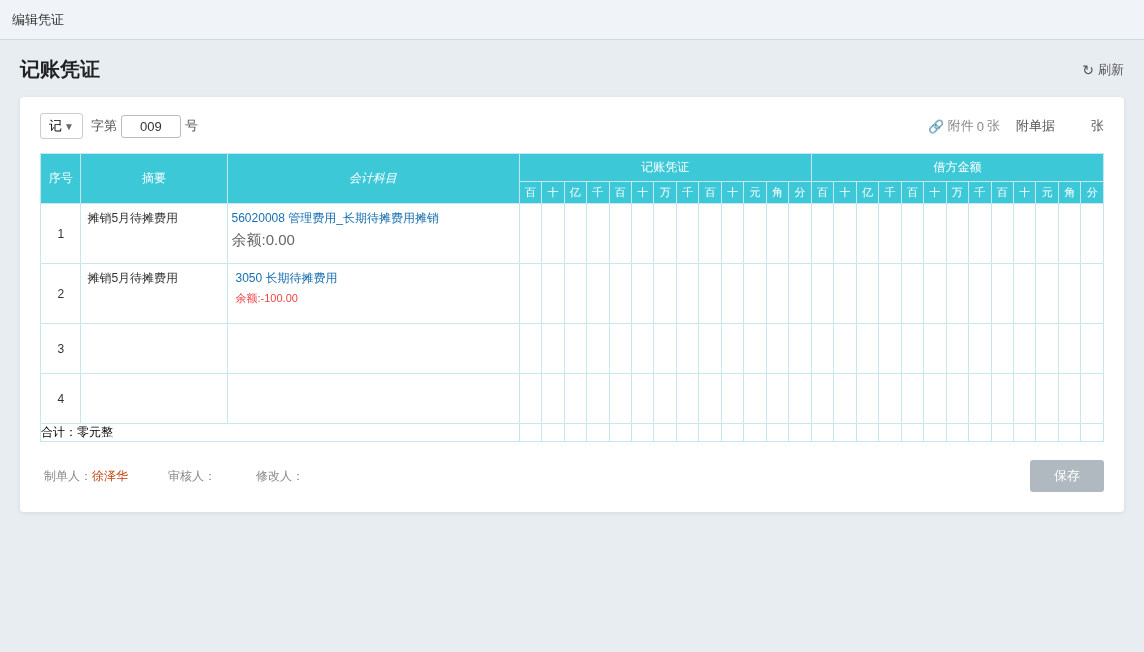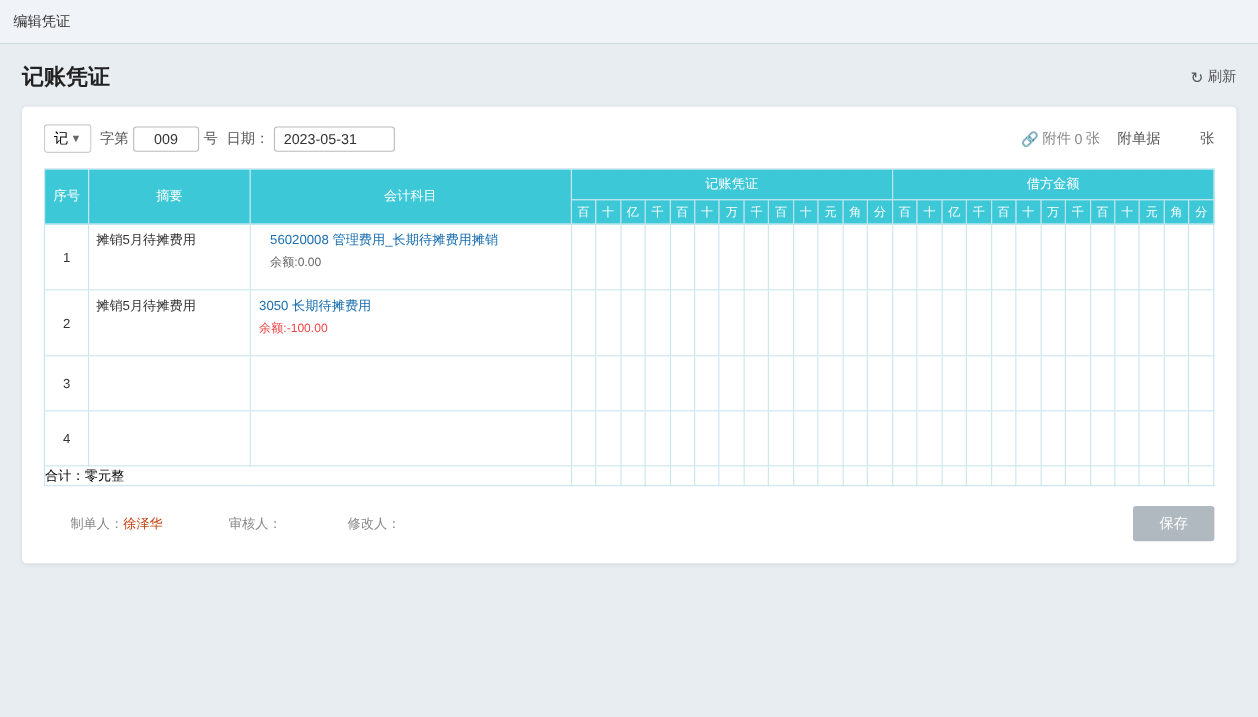--- a/index.html
+++ b/index.html
@@ -143,21 +143,21 @@
       background: #3dc8d8;
       color: #fff;
       text-align: center;
       font-weight: normal;
       padding: 3px 1px;
       font-size: 11px;
       white-space: nowrap;
     }
     .th-seq { width: 36px; }
     .th-summary { width: 130px; }
-    .th-subject { width: 260px; }
+    .th-subject { width: 260px; font-style: italic; }
     .th-digit { width: 20px; }
     .data-row td {
       padding: 0;
       height: 36px;
       vertical-align: top;
     }
     .data-row.tall td {
       height: 60px;
     }
     .cell-digit {
@@ -169,21 +169,21 @@
       height: 50px;
     }
     .footer-row {
       display: flex;
       align-items: center;
       gap: 40px;
       padding: 12px 4px 4px;
       color: #888;
       font-size: 12px;
     }
-    .footer-row .person-label { color: #888; margin-left: 20px; }
+    .footer-row .person-label { color: #888; }
     .footer-row .person-value { color: #c2410c; }
     .save-btn {
       float: right;
       background: #b0b8c0;
       color: #fff;
       border: none;
       border-radius: 3px;
       padding: 7px 24px;
       font-size: 13px;
       cursor: pointer;
@@ -223,24 +223,20 @@
       <div class="form-group">
         <button class="dropdown-btn">
           <span>记</span>
           <span class="chevron">▼</span>
         </button>
       </div>
       <div class="form-group">
         <span class="form-label">字第</span>
         <input class="input-field" type="text" value="009" style="">
         <span class="form-label">号</span>
-      </div>
-      <div class="form-group">
-        <span class="form-label">日期：</span>
-        <input class="input-date" type="text" value="2023-05-31" style="">
       </div>
       <div class="spacer"></div>
       <div class="attachment-area">
         <span class="attach-link">
           <span>🔗</span>
           <span>附件</span>
           <span>0</span>
           <span>张</span>
         </span>
         <span class="attach-doc">附单据</span>
@@ -284,23 +280,23 @@
           <th class="th-digit">元</th>
           <th class="th-digit">角</th>
           <th class="th-digit">分</th>
         </tr>
       </thead>
       <tbody id="table-body">
 
       <tr class="data-row tall">
             <td style="text-align: center; vertical-align: middle; color: rgb(51, 51, 51); padding: 4px;">1</td>
             <td style="padding: 6px 6px 2px; color: rgb(51, 51, 51); vertical-align: top;">摊销5月待摊费用</td>
-            <td style="padding: 6px 18px 2px; vertical-align: top;">
+            <td style="padding: 6px 4px 2px; vertical-align: top;">
               <div style="color: rgb(26, 111, 176);">56020008 管理费用_长期待摊费用摊销</div>
-              <div style="font-size: 11px; margin-top: 4px; color: rgb(102, 102, 102);">余额:0.00</div>
+              <div style="font-size: 15px; margin-top: 4px; color: rgb(102, 102, 102);">余额:0.00</div>
             </td>
             <td style="text-align: center; vertical-align: middle; width: 20px; min-width: 18px;"></td>
             <td style="text-align: center; vertical-align: middle; width: 20px; min-width: 18px;"></td>
             <td style="text-align: center; vertical-align: middle; width: 20px; min-width: 18px;"></td>
             <td style="text-align: center; vertical-align: middle; width: 20px; min-width: 18px;"></td>
             <td style="text-align: center; vertical-align: middle; width: 20px; min-width: 18px;"></td>
             <td style="text-align: center; vertical-align: middle; width: 20px; min-width: 18px;"></td>
             <td style="text-align: center; vertical-align: middle; width: 20px; min-width: 18px;"></td>
             <td style="text-align: center; vertical-align: middle; width: 20px; min-width: 18px;"></td>
             <td style="text-align: center; vertical-align: middle; width: 20px; min-width: 18px;"></td>

